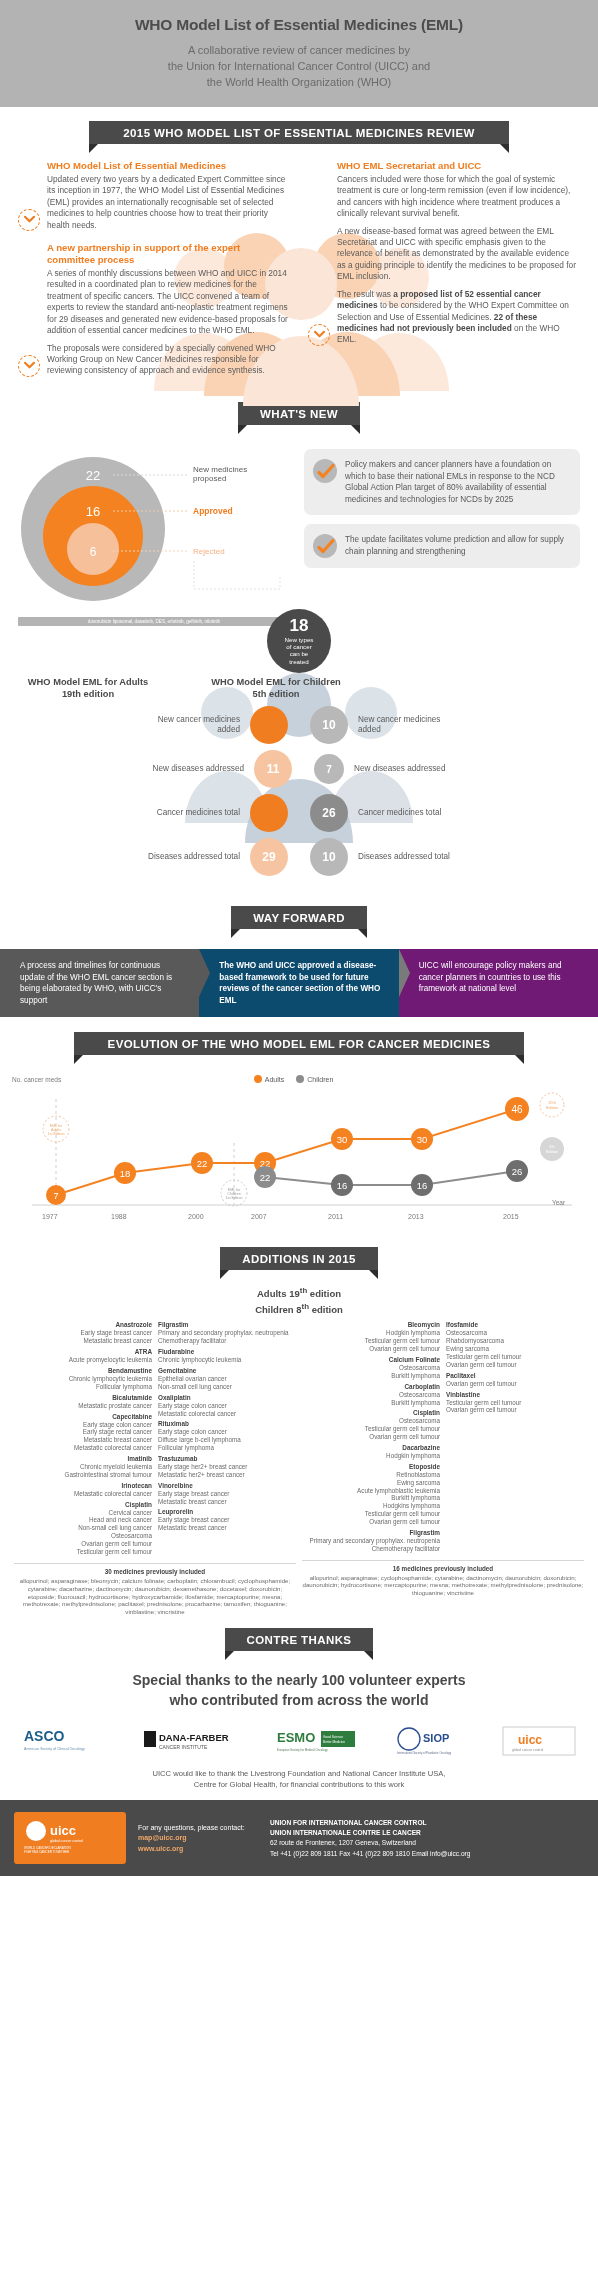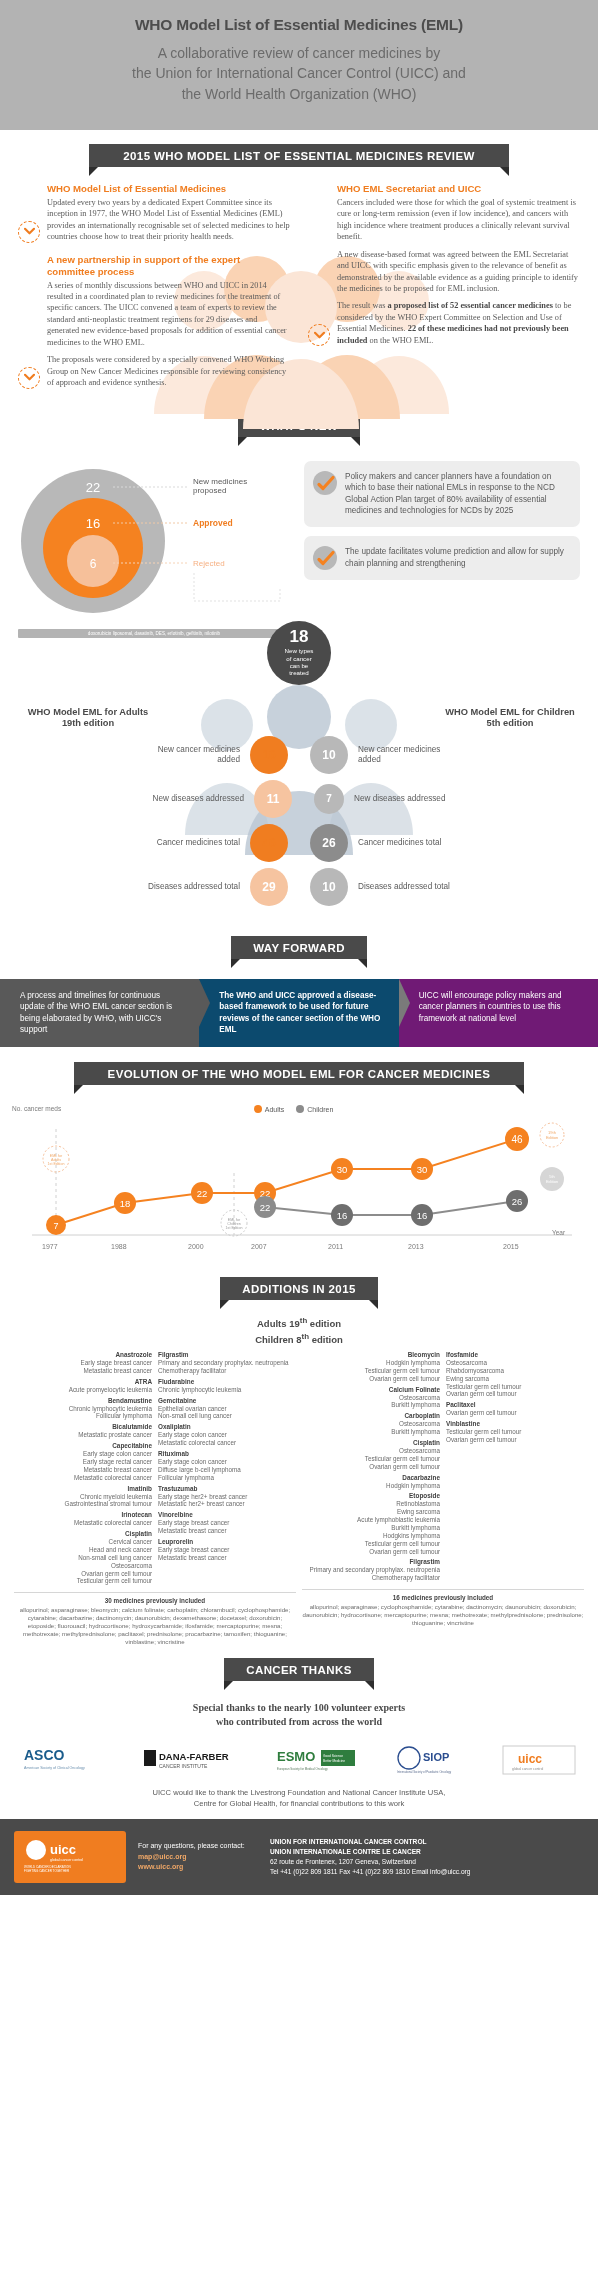--- a/index.html
+++ b/index.html
@@ -4,23 +4,23 @@
 <style>
   * { box-sizing: border-box; margin:0; padding:0; }
   body {
     width:598px; margin:0 auto; background:#ffffff;
     font-family:"Liberation Sans", sans-serif;
     color:#595959; -webkit-font-smoothing:antialiased;
   }
   .page { width:598px; position:relative; overflow:hidden; }
 
   
-  .header { background:#b3b3b3; padding:16px 20px 26px; text-align:center; }
+  .header { background:#b3b3b3; padding:16px 20px 16px; text-align:center; }
   .header h1 { font-size:15.5px; font-weight:bold; color:#4d4d4d; letter-spacing:-0.2px; }
-  .header h2 { font-size:14px; font-weight:normal; color:#6b6b6b; line-height:1.45; margin-top:9px; }
+  .header h2 { font-size:11px; font-weight:normal; color:#6b6b6b; line-height:1.45; margin-top:9px; }
 
   
   .banner-wrap { text-align:center; margin:0 auto; position:relative; }
   .banner {
     display:inline-block; position:relative; background:#4a4a4a; color:#fff;
     font-weight:bold; letter-spacing:0.4px; padding:6px 22px 5px; font-size:11.5px;text-align:center;
   }
   .banner::before, .banner::after {
     content:""; position:absolute; top:100%; border-style:solid; border-color:#2e2e2e transparent transparent transparent;
   }
@@ -34,21 +34,21 @@
   .col { flex:1; }
   .item { display:flex; gap:7px; margin-bottom:11px;align-items:flex-end; }
   .chev {
     flex:0 0 22px; width:22px; height:22px; border-radius:50%;
     border:1.5px dashed #f07d20; display:flex; align-items:center; justify-content:center;
     margin-top:1px;
   }
   .chev svg { width:11px; height:9px; }
   .item-body { flex:1; }
   .item-title { color:#f07d20; font-weight:bold; font-size:9.6px; line-height:1.25; margin-bottom:2px; }
-  .item-body p { font-size:8.3px; line-height:1.38; color:#5a5a5a; margin-bottom:6px;font-family:Liberation Serif, serif; }
+  .item-body p { font-size:8.3px; line-height:1.38; color:#5a5a5a; margin-bottom:6px; }
   .item-body p:last-child { margin-bottom:0; }
   .item-body b { font-weight:bold; color:#4a4a4a; }
 
   
   .people { position:absolute; left:50%; transform:translateX(-50%); top:62px; z-index:1; opacity:1; }
 
   
   .whatsnew { padding:10px 18px 4px; }
   .wn-row { display:flex; gap:14px; align-items:flex-start; margin-top:14px; }
   .donut-box { flex:0 0 272px; position:relative; height:150px; }
@@ -67,21 +67,21 @@
 
   
   .compare { position:relative; padding:6px 18px 10px; }
   .bubble18 {
     width:64px; height:64px; border-radius:50%; background:#4a4a4a; color:#fff;
     display:flex; flex-direction:column; align-items:center; justify-content:center;
     margin:0 auto; text-align:center;
   }
   .bubble18 .n { font-size:17px; font-weight:bold; line-height:1; }
   .bubble18 .t { font-size:6.2px; line-height:1.2; margin-top:2px; }
-  .cmp-heads { display:flex; justify-content:space-between; margin-top:22px; }
+  .cmp-heads { display:flex; margin-top:4px;gap:48px; }
   .cmp-head { width:140px; text-align:center; font-size:9.3px; font-weight:bold; color:#4a4a4a; line-height:1.25; }
   .cmp-rows { margin-top:6px; position:relative; z-index:2;}
   .cmp-row { display:flex; align-items:center; justify-content:center; margin-bottom:6px; }
   .cmp-label { width:110px; font-size:8.2px; color:#5a5a5a; line-height:1.2; }
   .cmp-label.left { text-align:right; padding-right:10px; }
   .cmp-label.right { text-align:left; padding-left:10px; }
   .bub { width:38px; height:38px; border-radius:50%; display:flex; align-items:center; justify-content:center;
          font-size:12px; font-weight:bold; color:#fff; }
   .bub.orange { background:#f07d20; }
   .bub.lorange { background:#f6c4a0; color:#fff; }
@@ -121,21 +121,21 @@
   .add-half.l { text-align:right; }
   .add-half.r { text-align:left; }
   .drug { font-size:6.4px; font-weight:bold; color:#3f3f3f; line-height:1.25; margin-top:3px; }
   .ind  { font-size:6.3px; color:#6b6b6b; line-height:1.25; }
   .prev-box { margin-top:7px; }
   .prev-title { font-size:6.3px; font-weight:bold; color:#3f3f3f; text-align:center; border-top:1px solid #d6d6d6; padding-top:4px; }
   .prev-text { font-size:6.1px; color:#6b6b6b; line-height:1.3; text-align:center; margin-top:2px; }
 
   
   .thanks { padding:8px 18px 10px; text-align:center; }
-  .thanks-lead { font-size:10px; font-weight:bold; color:#4a4a4a; line-height:1.4; margin-top:12px;font-family:Liberation Serif, serif; }
+  .thanks-lead { font-size:14px; font-weight:bold; color:#4a4a4a; line-height:1.4; margin-top:12px; }
   .logos { display:flex; justify-content:space-between; align-items:center; gap:6px; margin:14px 4px 10px; }
   .logo { height:34px; display:flex; align-items:center; justify-content:center; font-size:7px; color:#444; }
   .thanks-foot { font-size:7.6px; color:#5a5a5a; line-height:1.45; }
 
   
   .footer { background:#4a4a4a; color:#fff; padding:12px 14px; display:flex; gap:12px; align-items:center; }
   .footer-logo { flex:0 0 112px; background:#f07d20; border-radius:3px; padding:7px 8px; }
   .footer-mid { flex:0 0 120px; font-size:7px; line-height:1.5; }
   .footer-mid a, .footer-mid .lnk { color:#f0a868; font-weight:bold; display:block; }
   .footer-right { flex:1; font-size:6.6px; line-height:1.55; }
@@ -533,21 +533,21 @@
         </div>
         <div class="prev-box">
           <div class="prev-title">16 medicines previously included</div>
           <div class="prev-text">allopurinol; asparaginase; cyclophosphamide; cytarabine; dactinomycin; daunorubicin; doxorubicin; daunorubicin; hydrocortisone; mercaptopurine; mesna; methotrexate; methylprednisolone; prednisolone; thioguanine; vincristine</div>
         </div>
       </div>
     </div>
   </div>
 
   <div style="padding-top:6px;" class="banner-wrap">
-    <div class="banner">CANCER THANKS</div>
+    <div class="banner">CONTRE THANKS</div>
   </div>
 
   <div class="thanks">
     <div class="thanks-lead">
       <span>Special thanks to the nearly 100 volunteer experts</span><br>
       <span>who contributed from across the world</span>
     </div>
 
     <div class="logos">
       <div class="logo">

